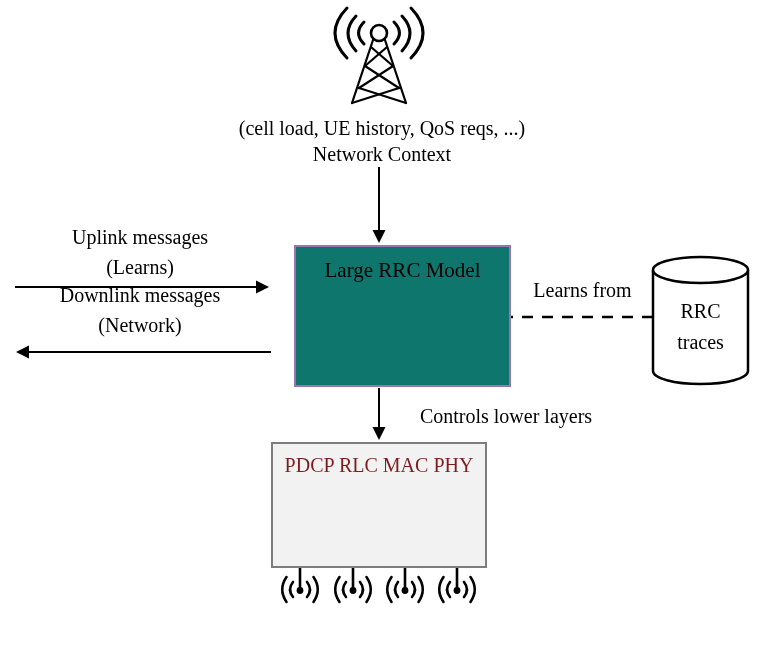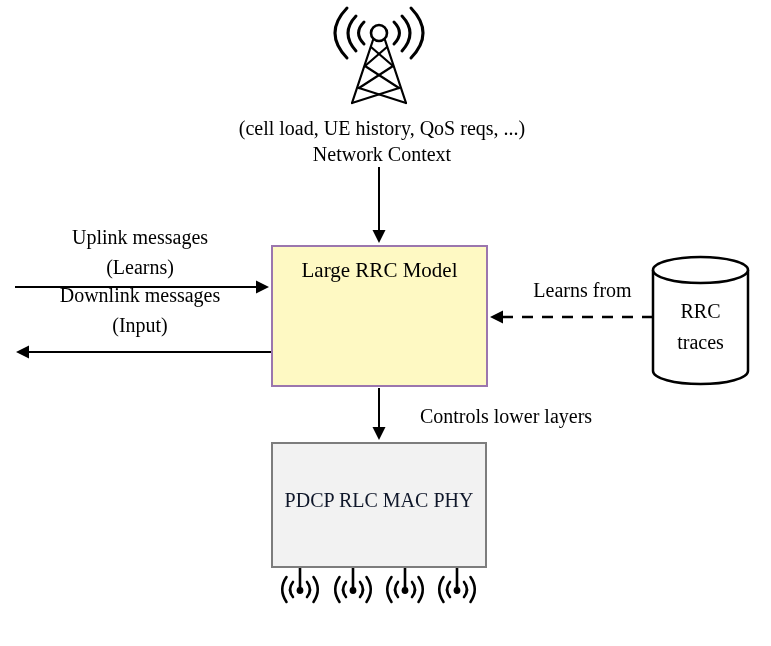--- a/index.html
+++ b/index.html
@@ -238,37 +238,37 @@
     <span class="ln">Network Context</span>
   </div>
 
   <div class="label" id="uplink-label">
     <span class="ln">Uplink messages</span>
     <span class="ln">(Learns)</span>
   </div>
 
   <div class="label" id="downlink-label">
     <span class="ln">Downlink messages</span>
-    <span class="ln">(Input)</span>
+    <span class="ln">(Network)</span>
   </div>
 
   <div class="label" id="learns-from-label">
     <span class="ln">Learns from</span>
   </div>
 
   <div class="label" id="controls-label">
     <span class="ln">Controls lower layers</span>
   </div>
 
-  <div id="model-box" style="background: #fef9c3; border-color: rgb(155, 118, 174);">
+  <div id="model-box" style="background: #0f766e; border-color: rgb(155, 118, 174); margin-left: 23px;">
     <div id="model-box-title">Large RRC Model</div>
   </div>
 
   <div id="lower-layers-box" style="background: rgb(242, 242, 242); border-color: rgb(125, 125, 125);">
-    <div id="lower-layers-text" style="color: #0f172a; margin-top: 35px;">
+    <div id="lower-layers-text" style="color: #7f1d1d;">
       <span class="ln">PDCP</span>
       <span class="ln">RLC</span>
       <span class="ln">MAC</span>
       <span class="ln">PHY</span>
     </div>
   </div>
 
   <div class="label" id="rrc-traces-label">
     <span class="ln">RRC</span>
     <span class="ln">traces</span>

